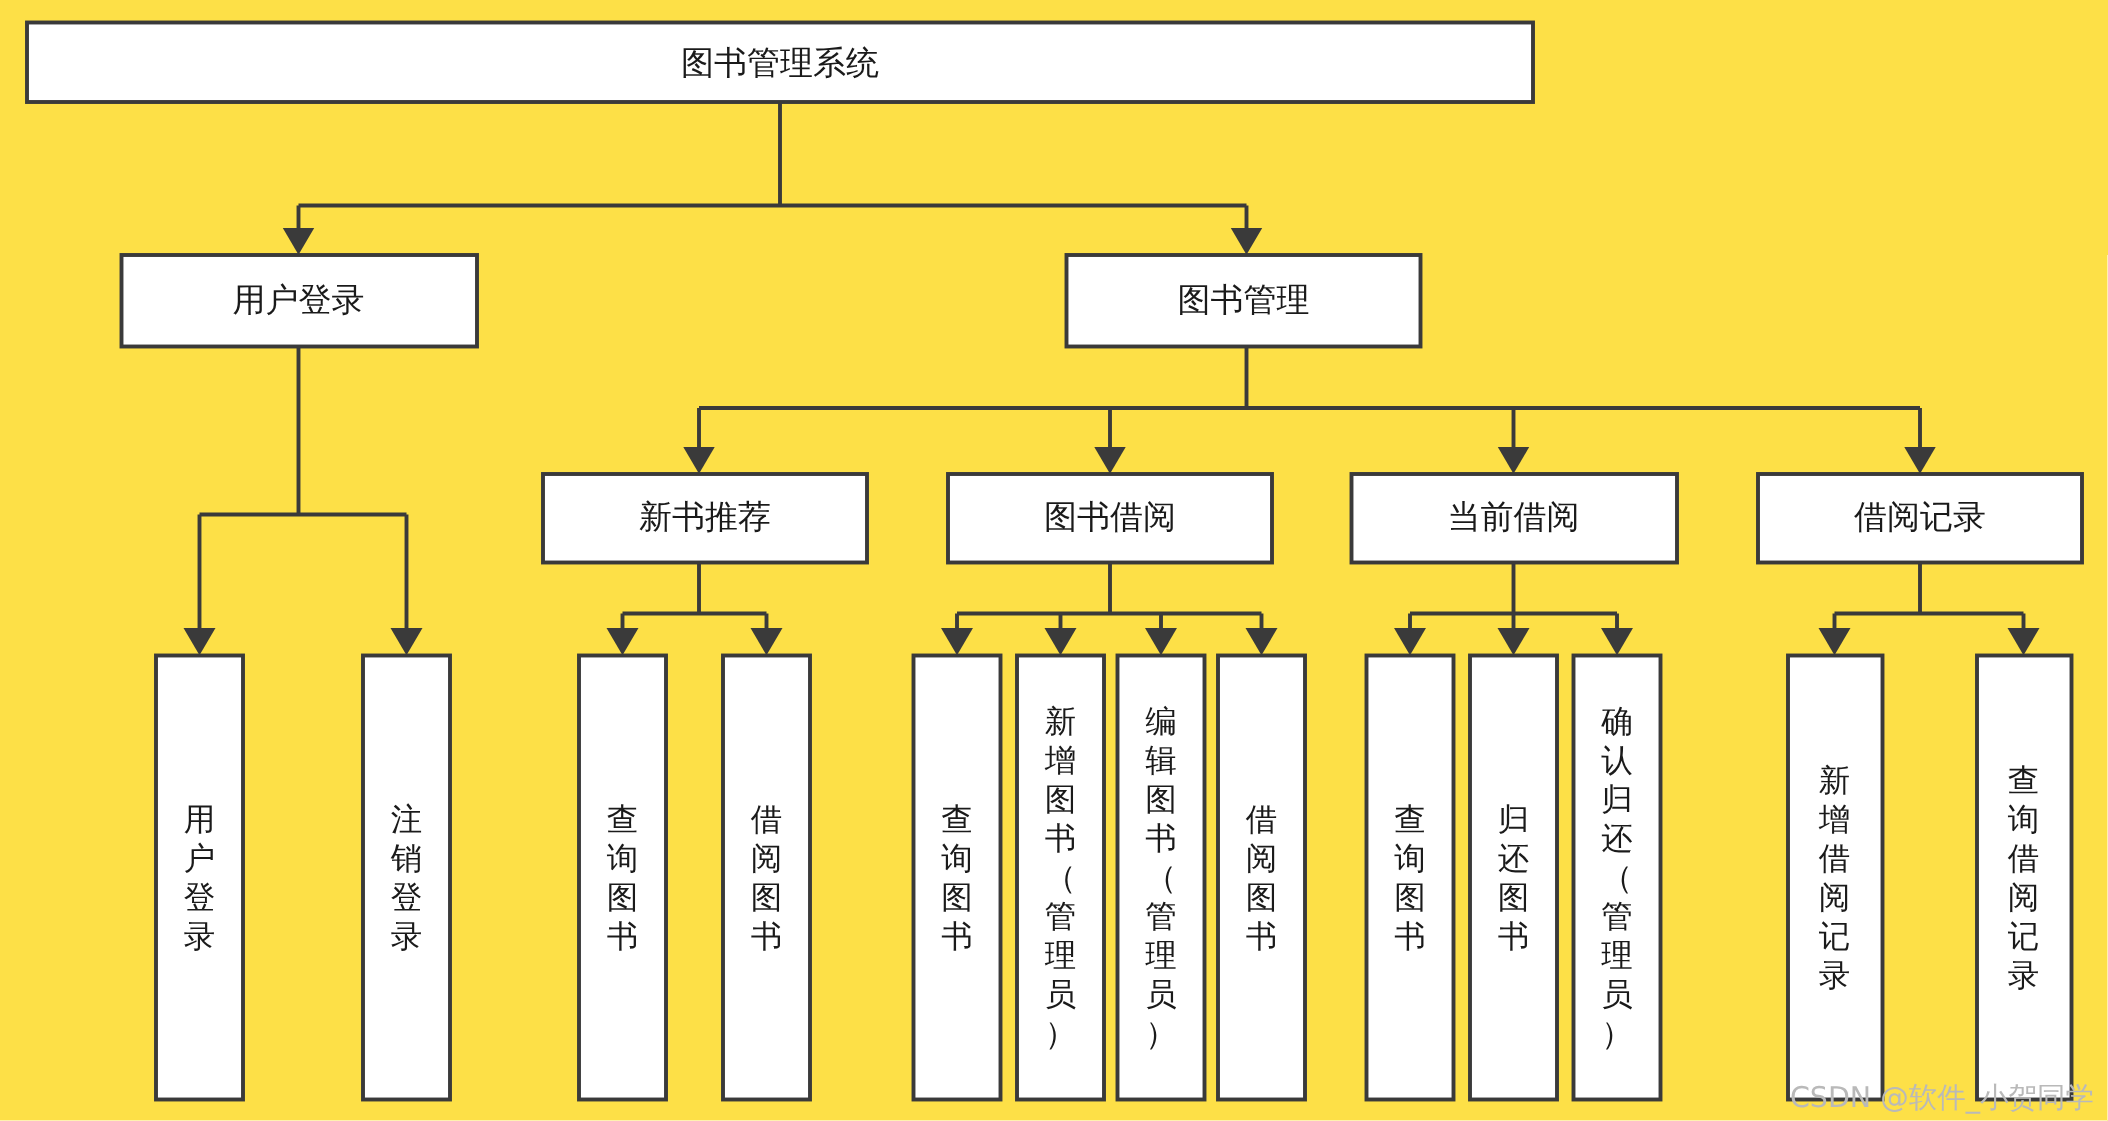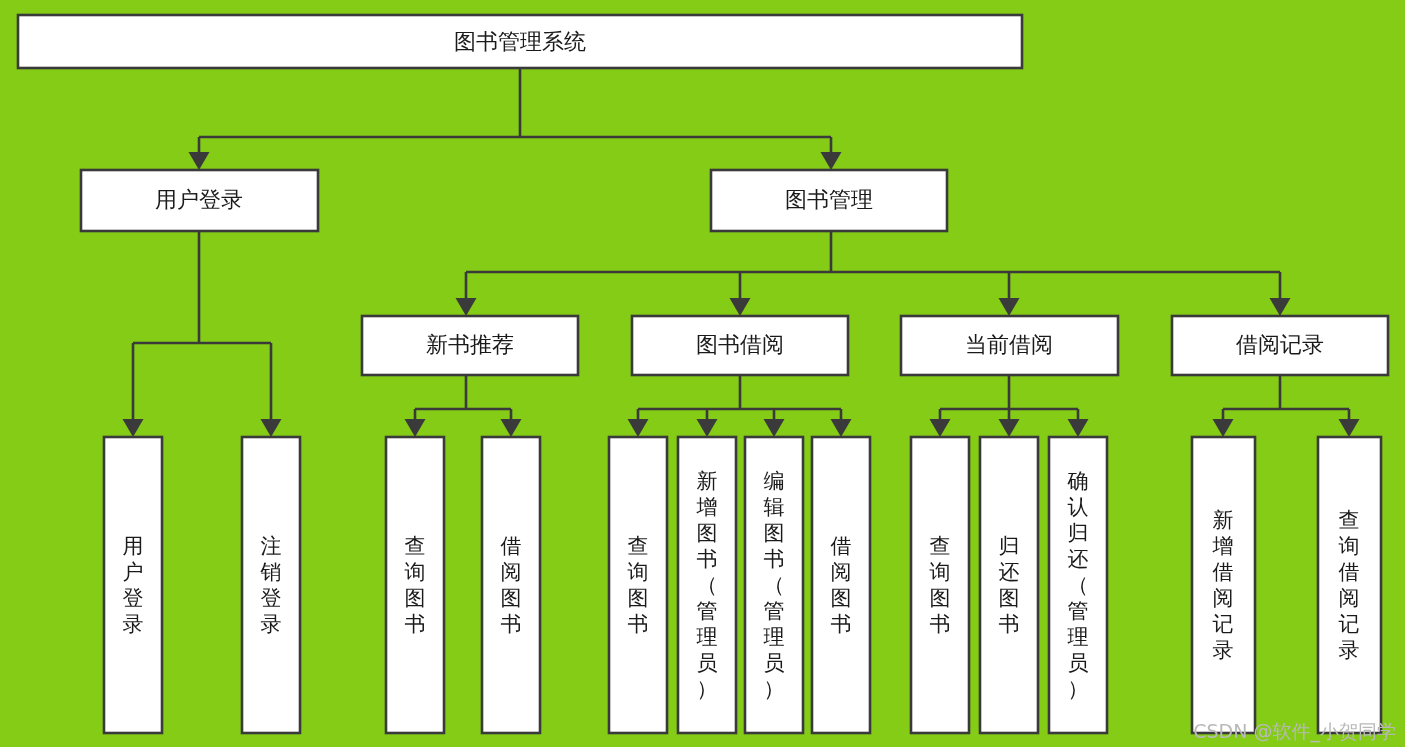--- a/index.html
+++ b/index.html
@@ -11,21 +11,21 @@
   body {
     width: 1405px;
     height: 747px;
     font-family: "DejaVu Sans", "Liberation Sans", sans-serif;
     overflow: hidden;
   }
   #diagram-root {
     position: relative;
     width: 1405px;
     height: 747px;
-    background: #84cc16;
+    background: #fde047;
   }
   svg.flow-svg {
     position: absolute;
     left: 0;
     top: 0;
     width: 1405px;
     height: 747px;
   }
   .node-box {
     fill: #ffffff;

